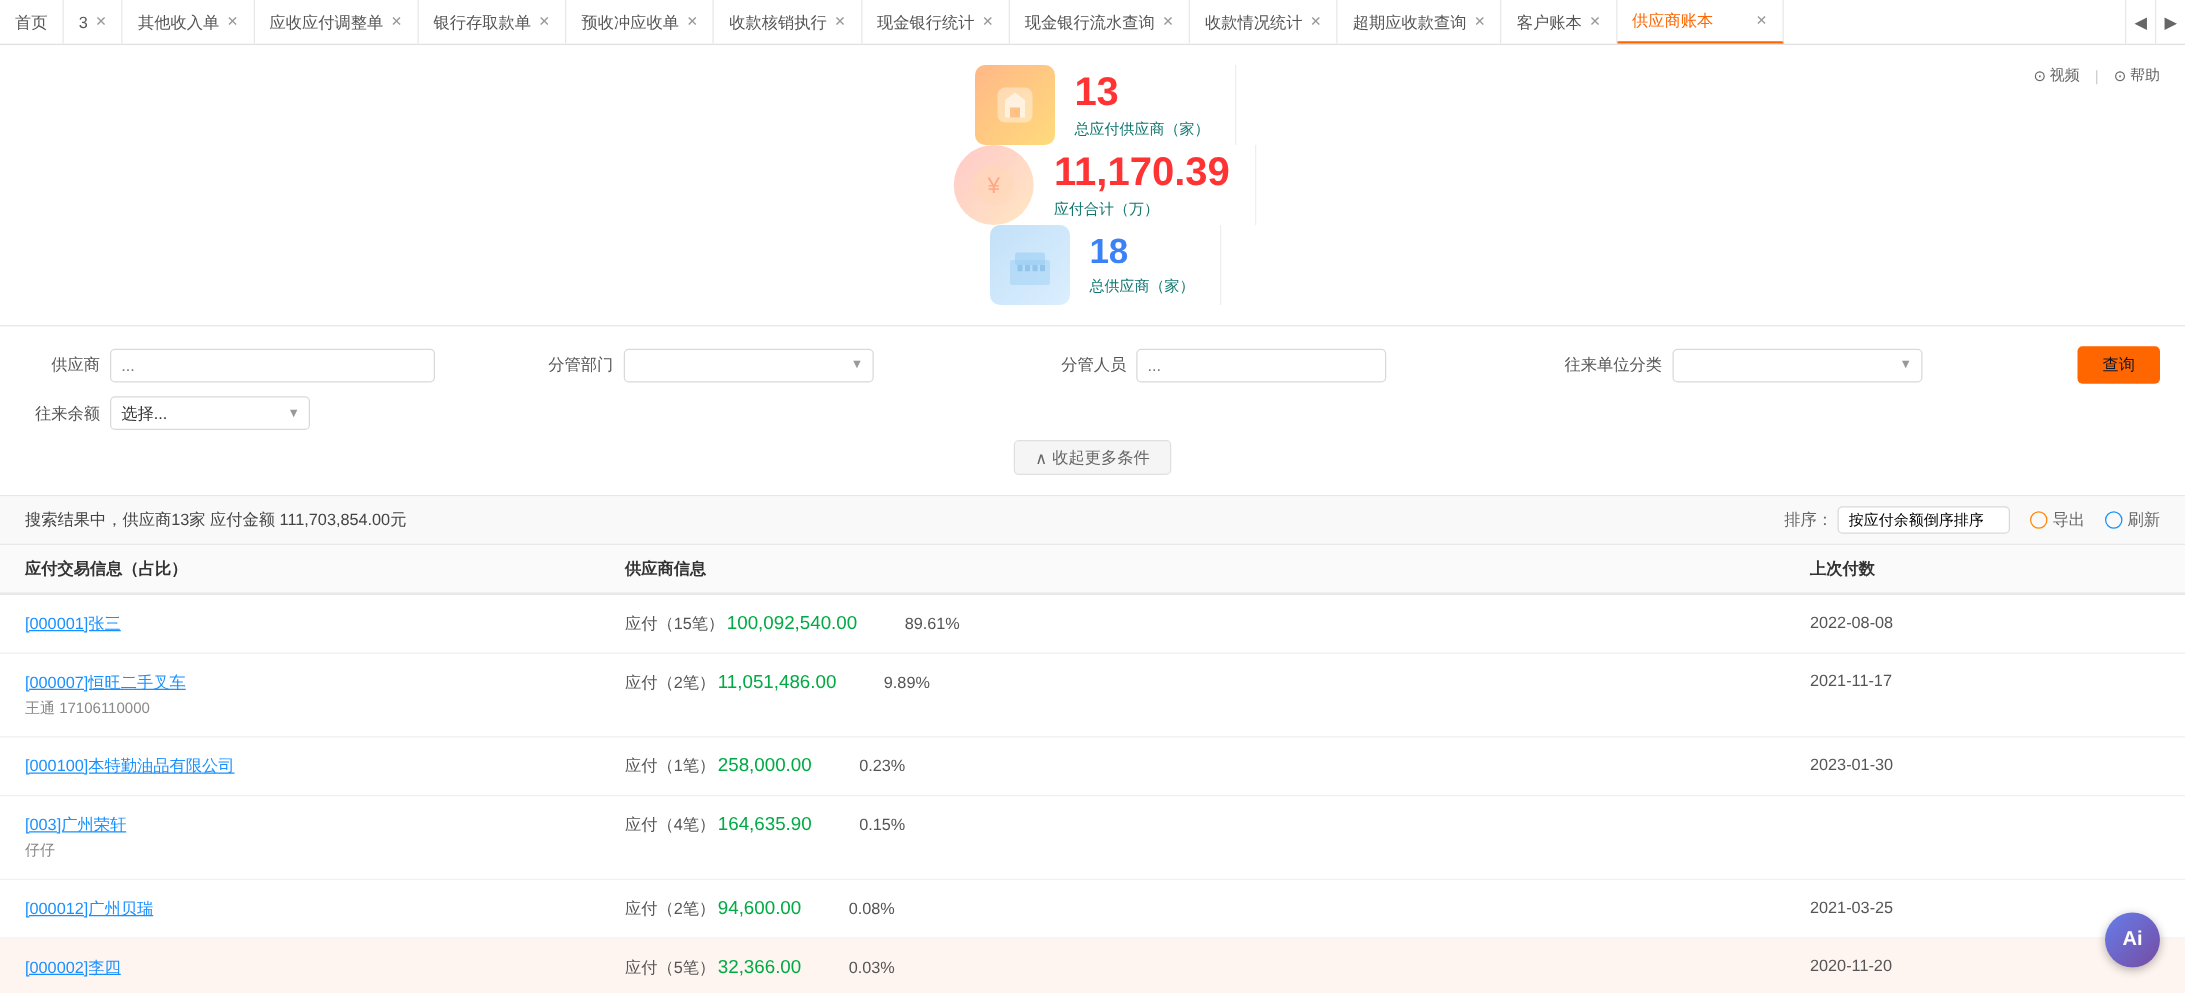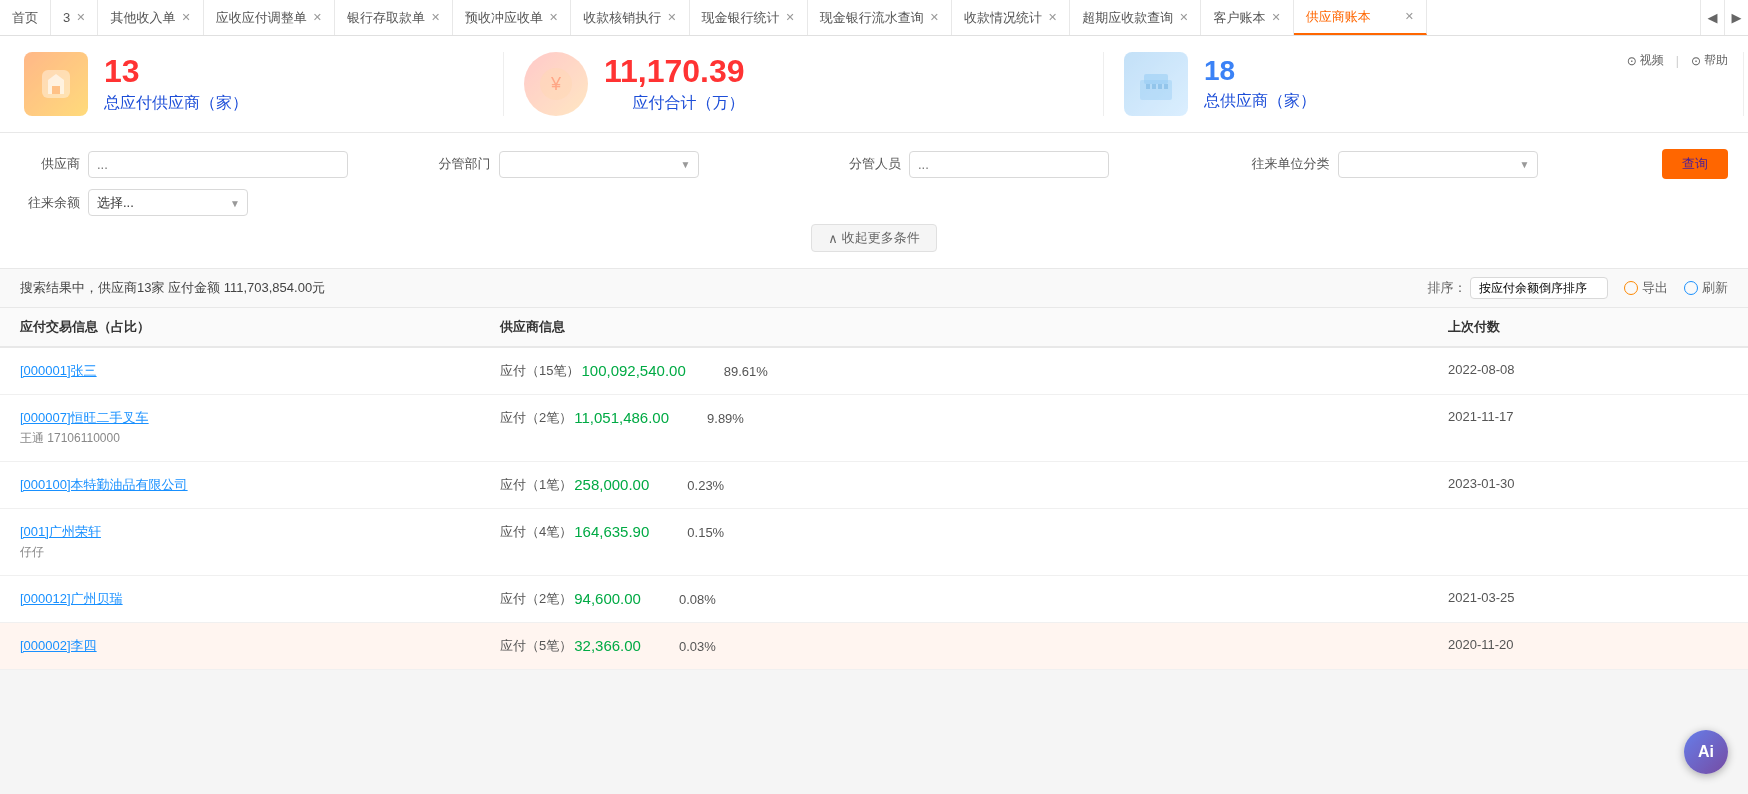--- a/index.html
+++ b/index.html
@@ -7,45 +7,45 @@
 
     
     .top-nav { display: flex; align-items: center; background: #fff; border-bottom: 1px solid #e0e0e0; height: 36px; overflow: hidden; }
     .nav-item { display: flex; align-items: center; padding: 0 12px; height: 100%; border-right: 1px solid #e8e8e8; white-space: nowrap; cursor: pointer; font-size: 13px; color: #555; }
     .nav-item.active { color: #ff6600; border-bottom: 2px solid #ff6600; gap: 28px; }
     .nav-item .close-x { margin-left: 6px; color: #999; font-size: 11px; }
     .nav-arrows { display: flex; margin-left: auto; }
     .nav-arrow { width: 24px; height: 36px; display: flex; align-items: center; justify-content: center; cursor: pointer; border-left: 1px solid #e8e8e8; color: #666; }
 
     
-    .summary-bar { display: flex; background: #fff; border-bottom: 1px solid #e8e8e8; padding: 16px 4px; align-items: center; position: relative; }
+    .summary-bar { display: flex; background: #fff; border-bottom: 1px solid #e8e8e8; padding: 16px 16px; align-items: center; position: relative; flex-direction: column; }
     .summary-card { display: flex; align-items: center; flex: 1; padding: 0 20px; border-right: 1px solid #eee; }
     .summary-card:last-of-type { border-right: none; }
     .card-icon { width: 64px; height: 64px; margin-right: 16px; opacity: 0.7; }
     .card-icon-1 { background: linear-gradient(135deg, #ff9a56, #ffcc44); border-radius: 8px; display: flex; align-items: center; justify-content: center; font-size: 28px; }
     .card-icon-2 { background: linear-gradient(135deg, #ffb3b3, #ffddaa); border-radius: 50%; display: flex; align-items: center; justify-content: center; font-size: 28px; }
     .card-icon-3 { background: linear-gradient(135deg, #aad4f5, #cce8ff); border-radius: 8px; display: flex; align-items: center; justify-content: center; font-size: 28px; }
     .card-info .card-number { font-size: 32px; font-weight: bold; color: #ff3333; line-height: 1.1; }
-    .card-info .card-label { font-size: 16px; color: #1d4ed8; margin-top: 4px; text-align: right; }
+    .card-info .card-label { font-size: 12px; color: #0f766e; margin-top: 4px; }
     .top-right-links { position: absolute; right: 20px; top: 16px; display: flex; gap: 12px; font-size: 12px; color: #666; }
     .top-right-links span { cursor: pointer; display: flex; align-items: center; gap: 3px; }
 
     
     .search-area { background: #fff; padding: 16px 20px 8px; border-bottom: 1px solid #e8e8e8; }
     .search-row { display: flex; align-items: center; gap: 20px; margin-bottom: 10px; }
     .search-field { display: flex; align-items: center; gap: 8px; }
     .search-field label { font-size: 13px; color: #555; white-space: nowrap; min-width: 60px; text-align: right; }
     .search-input { border: 1px solid #d9d9d9; border-radius: 4px; padding: 5px 8px; font-size: 13px; color: #333; background: #fff; outline: none; }
     .search-input-wide { width: 200px; }
     .search-input-medium { width: 180px; }
     .search-input-dots { color: #ccc; }
     .select-wrapper { position: relative; display: inline-block; }
     .select-wrapper select { appearance: none; border: 1px solid #d9d9d9; border-radius: 4px; padding: 5px 28px 5px 8px; font-size: 13px; color: #333; background: #fff; cursor: pointer; outline: none; }
     .select-wrapper::after { content: '▼'; position: absolute; right: 8px; top: 50%; transform: translateY(-50%); font-size: 10px; color: #999; pointer-events: none; }
-    .search-btn { background: #ff6600; color: #4c1d95; border: none; border-radius: 4px; padding: 6px 20px; font-size: 13px; cursor: pointer; white-space: nowrap; }
+    .search-btn { background: #ff6600; color: #0f172a; border: none; border-radius: 4px; padding: 6px 20px; font-size: 13px; cursor: pointer; white-space: nowrap; }
     .collapse-btn { display: flex; align-items: center; justify-content: center; gap: 4px; color: #666; font-size: 13px; cursor: pointer; background: #f5f5f5; border: 1px solid #e0e0e0; border-radius: 4px; padding: 4px 16px; margin: 4px auto 8px; }
 
     
     .results-bar { display: flex; align-items: center; justify-content: space-between; padding: 8px 20px; background: #f9f9f9; border-bottom: 1px solid #e8e8e8; font-size: 13px; color: #444; }
     .results-right { display: flex; align-items: center; gap: 16px; }
     .sort-label { color: #666; }
     .sort-select { border: 1px solid #d9d9d9; border-radius: 4px; padding: 3px 20px 3px 8px; font-size: 12px; cursor: pointer; background: #fff; appearance: none; }
     .action-btn { display: flex; align-items: center; gap: 4px; font-size: 13px; color: #666; cursor: pointer; }
     .action-btn .icon-circle { width: 14px; height: 14px; border: 1.5px solid #ff8800; border-radius: 50%; display: inline-block; }
     .action-btn .icon-refresh { width: 14px; height: 14px; border: 1.5px solid #1890ff; border-radius: 50%; display: inline-block; position: relative; }
@@ -290,21 +290,21 @@
       <div class="trade-row">
         <span class="trade-amount">258,000.00</span>
         <span class="trade-percent">0.23%</span>
       </div>
     </div>
     <div class="last-pay">2023-01-30</div>
   </div>
 
   <div class="table-row">
     <div>
-      <a class="supplier-link">[001]广州荣轩</a>
+      <a class="supplier-link">[003]广州荣轩</a>
       <div class="supplier-sub">仔仔</div>
     </div>
     <div class="trade-info">
       <div class="trade-row">
         <span class="trade-label">应付（4笔）</span>
       </div>
       <div class="trade-row">
         <span class="trade-amount">164,635.90</span>
         <span class="trade-percent">0.15%</span>
       </div>

